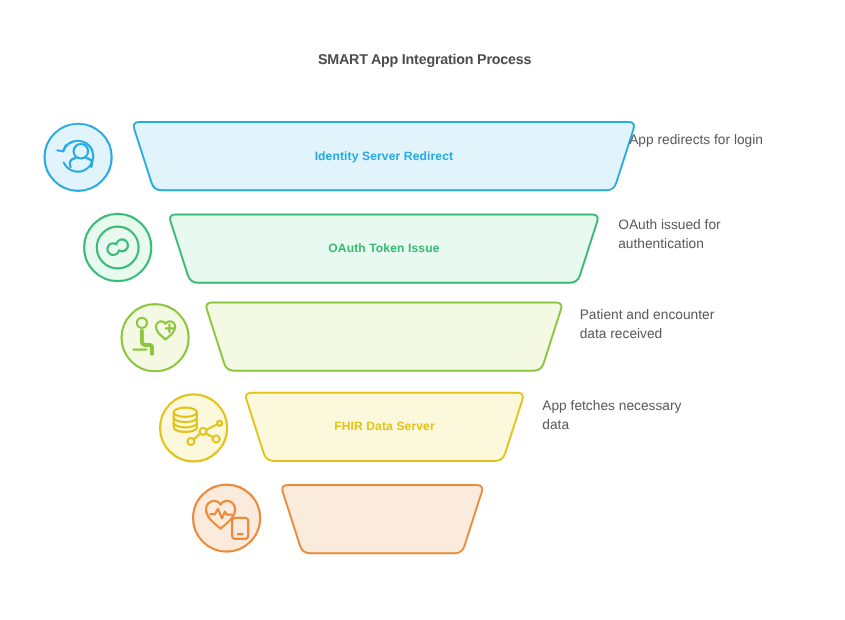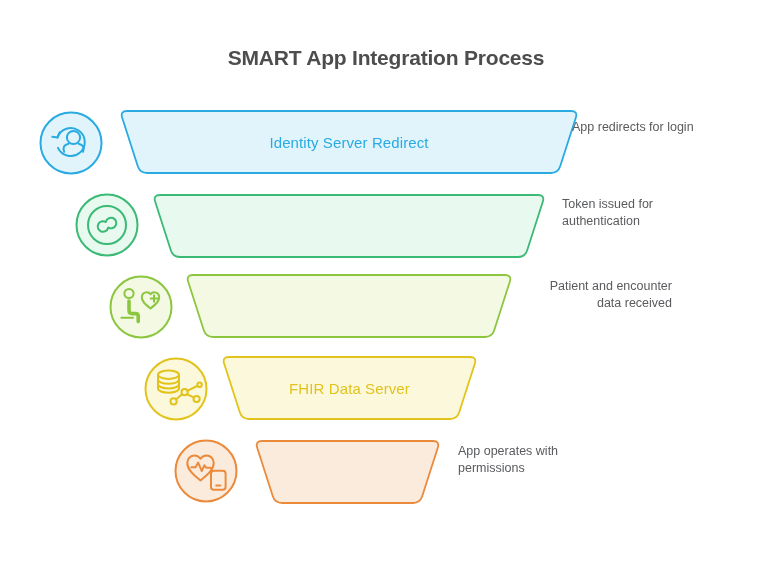--- a/index.html
+++ b/index.html
@@ -2,48 +2,48 @@
 <html><head>
 <meta charset="utf-8">
 <style>
   html,body{margin:0;padding:0;background:#ffffff;}
   .canvas{
     position:relative;width:768px;height:564px;overflow:hidden;background:#ffffff;
     font-family:"Liberation Sans","DejaVu Sans",sans-serif;
   }
   .title{
     position:absolute;top:46px;left:4px;right:0;text-align:center;
-    font-size:21px;font-weight:700;color:#4d4d4d;letter-spacing:-0.2px;
+    font-size:13px;font-weight:700;color:#4d4d4d;letter-spacing:-0.2px;
   }
   .stage{position:absolute;inset:0;}
   .stage>*{position:absolute;}
   .trap path{fill:var(--f);stroke:var(--c);stroke-width:1.8;}
   .label{
     display:flex;align-items:center;justify-content:center;
-    color:var(--c);font-size:15px;font-weight:400;letter-spacing:.1px;
+    color:var(--c);font-size:11px;font-weight:700;letter-spacing:.1px;
   }
   .icon{width:66px;height:66px;}
   .icon .bg{fill:var(--f);stroke:var(--c);stroke-width:2;}
   .icon .ln{fill:none;stroke:var(--c);stroke-width:2;stroke-linecap:round;stroke-linejoin:round;}
   .icon .thick{stroke-width:3.6;}
   .icon .fgr{fill:var(--f);stroke:var(--c);stroke-width:2;}
   .desc{color:#5a5b5e;font-size:12.5px;line-height:17px;}
 
   
   .s0 .trap,.s0 .label{left:118px;top:109px;width:462px;height:66px;}
   .s0 .icon{left:38px;top:110px;}
   .s0 .desc{left:572px;top:119px;width:170px;}
 
   .s1 .trap,.s1 .label{left:151px;top:193px;width:396px;height:66px;}
   .s1 .icon{left:74px;top:192px;}
   .s1 .desc{left:562px;top:196px;width:125px;}
 
   .s2 .trap,.s2 .label{left:184px;top:273px;width:330px;height:66px;}
   .s2 .icon{left:108px;top:274px;}
-  .s2 .desc{left:527px;top:278px;width:145px;text-align:right;}
+  .s2 .desc{left:527px;top:278px;width:145px;}
 
   .s3 .trap,.s3 .label{left:220px;top:355px;width:259px;height:66px;}
   .s3 .icon{left:143px;top:356px;}
   .s3 .desc{left:493px;top:361px;width:145px;}
 
   .s4 .trap,.s4 .label{left:253px;top:439px;width:189px;height:66px;}
   .s4 .icon{left:173px;top:438px;}
   .s4 .desc{left:458px;top:443px;width:120px;}
 </style>
 </head>
@@ -65,27 +65,28 @@
       <circle class="ln" cx="35.5" cy="27.5" r="6.6"></circle>
       <path class="ln" d="M26.2 41.8 q-2.6 -6.6 4.4 -8.1 m10 0 q7 1.5 4.4 8.1"></path>
     </svg>
     <div class="desc">App redirects for login</div>
   </div>
 
   <div class="stage s1" style="--c: #3ABA75; --f: #E8F9F0;">
     <svg class="trap" viewBox="0 0 396 66">
         <path d="M9 2L387 2Q394 2 391.8 8.7L376.2 57.3Q374 64 367 64L29 64Q22 64 19.8 57.3L4.2 8.7Q2 2 9 2Z"></path>
       </svg>
+    <div class="label">OAuth Token Issue</div>
     <svg class="icon" viewBox="0 0 66 66">
       <circle class="bg" cx="33" cy="33" r="30.5"></circle>
       <circle class="ln" cx="33" cy="33" r="19"></circle>
       <path class="ln" d="M31.65 29.9 A5.3 5.3 0 1 0 34.1 35.9"></path>
       <path class="ln" d="M34.35 35.6 A5.3 5.3 0 1 0 31.9 29.6"></path>
     </svg>
-    <div class="desc">Token issued for authentication</div>
+    <div class="desc">OAuth issued for authentication</div>
   </div>
 
   <div class="stage s2" style="--c: #8CC63F; --f: #F3F9E3;">
     <svg class="trap" viewBox="0 0 330 66">
         <path d="M9 2L321 2Q328 2 325.8 8.7L310.2 57.3Q308 64 301 64L29 64Q22 64 19.8 57.3L4.2 8.7Q2 2 9 2Z"></path>
       </svg>
     <svg class="icon" viewBox="0 0 66 66">
       <circle class="bg" cx="33" cy="33" r="30.5"></circle>
       <circle class="ln" cx="21" cy="19.5" r="4.6"></circle>
       <path class="ln thick" d="M21 27 V36.2 Q21 39.6 24.4 39.6 L27.6 39.6 Q30.2 39.6 30.2 42.2 V47.6"></path>
@@ -105,29 +106,29 @@
       <circle class="bg" cx="33" cy="33" r="30.5"></circle>
       <ellipse class="ln" cx="25.5" cy="18.7" rx="10.5" ry="4.2"></ellipse>
       <path class="ln" d="M15 18.7 V32.5 a10.5 4.2 0 0 0 21 0 V18.7"></path>
       <path class="ln" d="M15 23.6 a10.5 4.2 0 0 0 21 0 M15 28.3 a10.5 4.2 0 0 0 21 0"></path>
       <path class="ln" d="M33 43.5 L39 38.2 M44.3 38.3 L51 41.6 M44.4 34.8 L54 30"></path>
       <circle class="ln" cx="30.6" cy="45.4" r="3.1"></circle>
       <circle class="ln" cx="41.6" cy="36.2" r="3.1"></circle>
       <circle class="ln" cx="53.6" cy="43" r="3.1"></circle>
       <circle class="ln" cx="56.6" cy="28.8" r="2.2"></circle>
     </svg>
+    <div class="desc">App fetches necessary data</div>
   </div>
 
   <div class="stage s4" style="--c: #EB8A3B; --f: #FBEBDC;">
     <svg class="trap" viewBox="0 0 189 66">
         <path d="M9 2L180 2Q187 2 184.8 8.7L169.2 57.3Q167 64 160 64L29 64Q22 64 19.8 57.3L4.2 8.7Q2 2 9 2Z"></path>
       </svg>
     <svg class="icon" viewBox="0 0 66 66">
       <circle class="bg" cx="33" cy="33" r="30.5"></circle>
       <path class="ln" d="M27.5 42.5 C18.8 35.6 14 30.6 14.3 24.5 C14.5 20.4 17.6 17.4 21.5 17.4 C24 17.4 26.2 18.7 27.5 20.8 C28.8 18.7 31 17.4 33.5 17.4 C37.4 17.4 40.5 20.4 40.7 24.5 C41 30.6 36.2 35.6 27.5 42.5 Z"></path>
       <path class="ln" d="M18.3 29.3 H22.5 L25.2 24.6 L28.8 33.2 L31.4 27.2 L33.2 29.8 H37.5"></path>
       <rect class="fgr" x="38" y="32.8" width="14.6" height="19" rx="2.8"></rect>
       <path class="ln" d="M43.2 47.6 H47.4"></path>
     </svg>
-    <div class="desc">App operates with permissions</div>
   </div>
 
 </div>
 
 </body></html>

